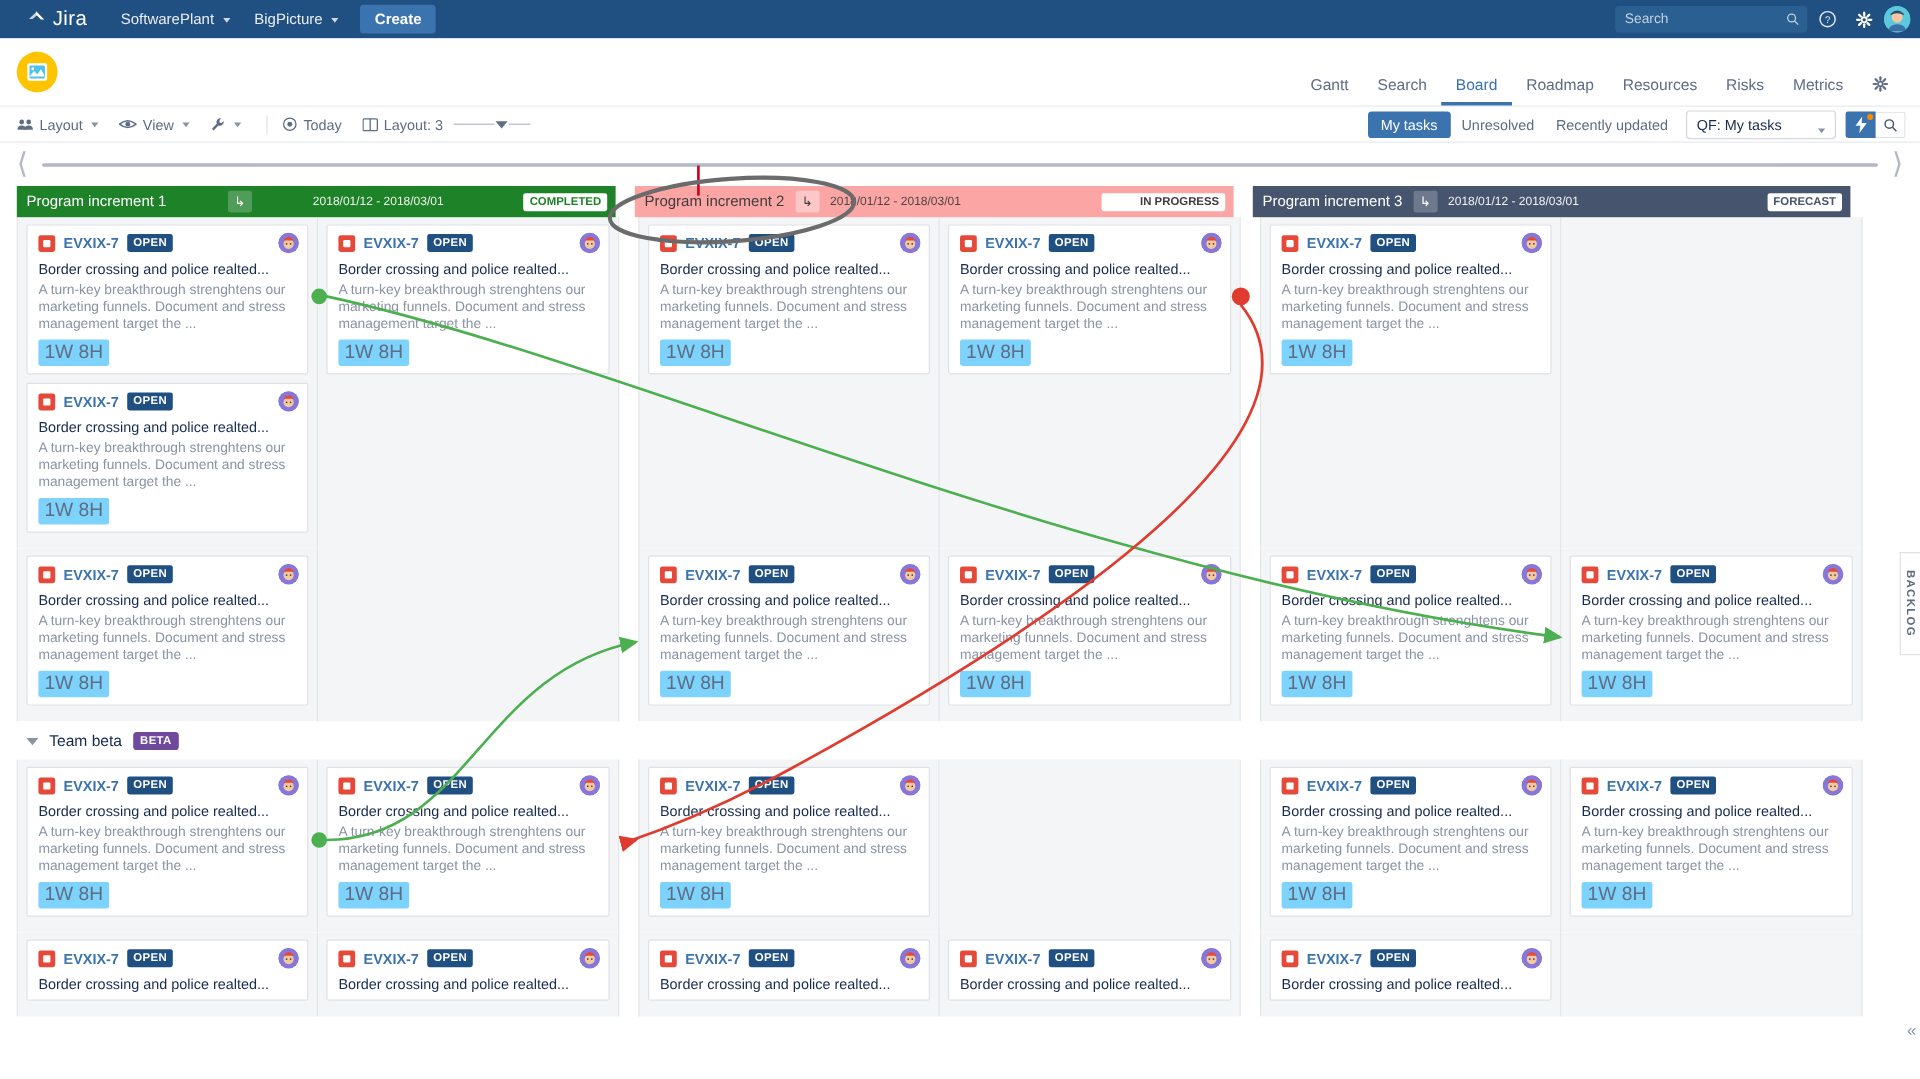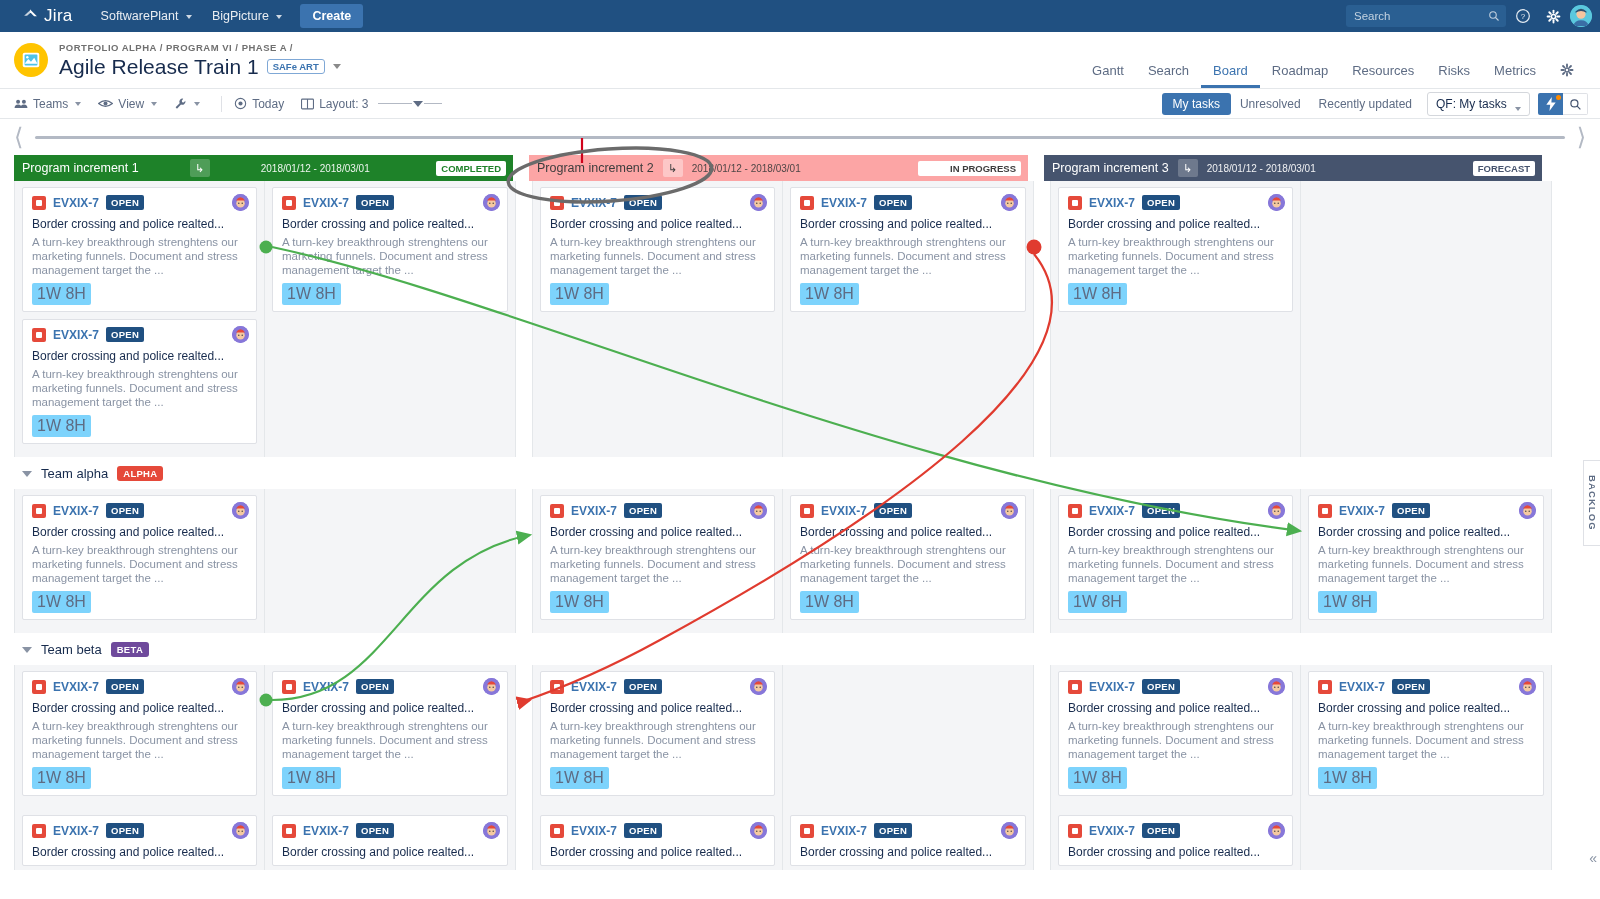--- a/index.html
+++ b/index.html
@@ -128,21 +128,21 @@
   .filter-pill {
     font-size: 12px; color: #fff; background: #3b73af;
     padding: 4px 11px; border-radius: 3px; cursor: pointer;
   }
   .filter-link {
     font-size: 12px; color: #5e6c84; padding: 4px 9px; cursor: pointer;
     white-space: nowrap;
   }
   .qf-select {
     border: 1px solid #d4d7dc; border-radius: 3px; background: #fff;
-    font-size: 12px; color: #172b4d; padding: 4px 8px; width: 103px;
+    font-size: 12px; color: #172b4d; padding: 4px 8px; width: 125px;
     display: flex; align-items: flex-end; justify-content: space-between;
     margin-left: 6px; cursor: pointer;
   }
   .qf-select .caret {
     border-left: 3.5px solid transparent; border-right: 3.5px solid transparent;
     border-top: 4px solid #8993a4;
   }
   .tb-sq {
     width: 25px; height: 22px; display: flex; align-items: center;
     justify-content: center; cursor: pointer; position: relative;
@@ -346,28 +346,20 @@
 </div>
 
 <div class="proj-header">
   <div class="proj-icon">
     <svg width="22" height="22" viewBox="0 0 24 24">
       <rect x="3" y="4" width="18" height="16" rx="2" fill="#ffffff"></rect>
       <rect x="5" y="6" width="14" height="12" rx="1" fill="#4fc3e8"></rect>
       <path d="M5 16 L9 11 L12 14 L15.5 9.5 L19 16 Z" fill="#ffffff"></path>
       <circle cx="8" cy="9" r="1.3" fill="#ffffff"></circle>
     </svg>
-  </div>
-  <div>
-    <div class="breadcrumb">PORTFOLIO ALPHA / PROGRAM VI / PHASE A /</div>
-    <div class="proj-title-row">
-      <div class="proj-title">Agile Release Train 1</div>
-      <div class="safe-badge">SAFe ART</div>
-      <div class="title-caret"></div>
-    </div>
   </div>
   <div class="proj-nav">
     <div class="proj-nav-item">Gantt</div>
     <div class="proj-nav-item">Search</div>
     <div class="proj-nav-item active">Board</div>
     <div class="proj-nav-item">Roadmap</div>
     <div class="proj-nav-item">Resources</div>
     <div class="proj-nav-item">Risks</div>
     <div class="proj-nav-item">Metrics</div>
     <div class="proj-nav-item" style="padding-bottom:8px;">
@@ -389,21 +381,21 @@
 </div>
 
 <div class="toolbar">
   <div class="tb-item">
     <svg width="14" height="12" viewBox="0 0 24 20">
       <circle cx="7" cy="6" r="3.4" fill="#5e6c84"></circle>
         <circle cx="17" cy="6" r="3.4" fill="#5e6c84"></circle>
       <path d="M1 17 Q1 11 7 11 Q13 11 13 17 Z" fill="#5e6c84"></path>
       <path d="M11 17 Q11 11 17 11 Q23 11 23 17 Z" fill="#5e6c84"></path>
     </svg>
-    <span>Teams</span>
+    <span>Layout</span>
     <i class="caret"></i>
   </div>
   <div class="tb-item">
     <svg width="15" height="11" viewBox="0 0 24 16">
       <path d="M1 8 Q12 -1 23 8 Q12 17 1 8 Z" fill="none" stroke="#5e6c84" stroke-width="2"></path>
       <circle cx="12" cy="8" r="3.2" fill="#5e6c84"></circle>
     </svg>
     <span>View</span>
     <i class="caret"></i>
   </div>
@@ -578,25 +570,20 @@
                   <path d="M5.5 9 Q12 0.5 18.5 9 Z" fill="#e5493a"></path>
                   <circle cx="9.6" cy="13" r="1" fill="#3d3d3d"></circle>
                   <circle cx="14.4" cy="13" r="1" fill="#3d3d3d"></circle>
                 </svg>
               </span><div class="card-title">Border crossing and police realted...</div><div class="card-desc">A turn-key breakthrough strenghtens our marketing funnels. Document and stress management target the ...</div><div class="card-est">1W 8H</div></div>
           </div>
         <div class="cell" id="u-c5"></div>
       </div>
     </div>
 
-    <div class="lane-head">
-      <i class="lane-chevron"></i>
-      <span class="lane-name">Team alpha</span>
-      <span class="lane-badge" style="background:#e5493a;">ALPHA</span>
-    </div>
     <div class="lane-row">
       <div class="pi-group" style="width:505px;">
         <div class="cell" id="a-c0">
             <div class="card"><div class="card-top">
                 <span class="issue-type"></span>
                 <span class="issue-key">EVXIX-7</span>
                 <span class="status-badge">OPEN</span>
               </div><span class="card-avatar">
                 <svg width="17" height="17" viewBox="0 0 24 24">
                   <circle cx="12" cy="12" r="12" fill="#8777d9"></circle>

